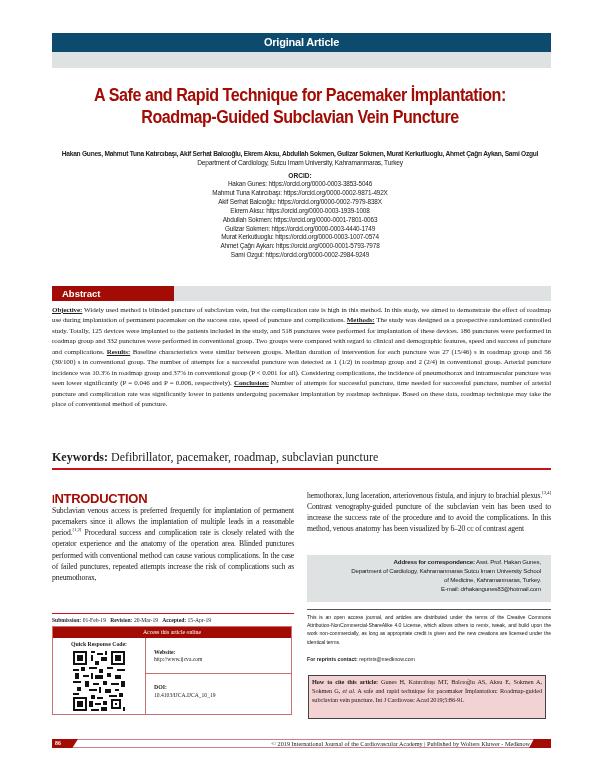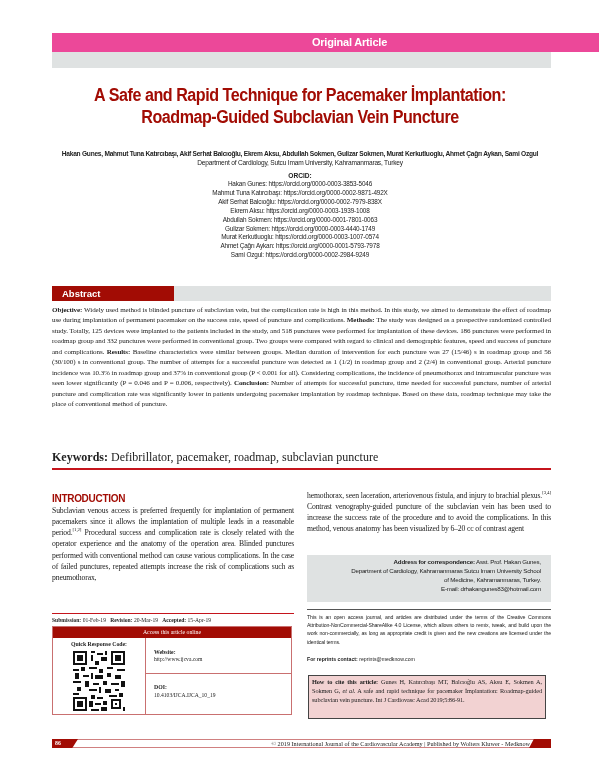--- a/index.html
+++ b/index.html
@@ -1,40 +1,40 @@
 <!DOCTYPE html>
 <html><head>
 <meta charset="utf-8">
 <style>
   html, body { margin:0; padding:0; background:#fff; }
   body { width:600px; height:776px; position:relative; overflow:hidden; font-family:"Liberation Serif", serif; color:#222; }
   .abs { position:absolute; }
 
-  .banner { left:52px; top:33px; width:499px; height:19px; background:#ec4899; color:#fff; text-align:center; font:bold 11px/19px "Liberation Sans", sans-serif; letter-spacing:-0.2px;padding-left:48px; }
+  .banner { left:52px; top:33px; width:499px; height:19px; background:#0c4a6e; color:#fff; text-align:center; font:bold 11px/19px "Liberation Sans", sans-serif; letter-spacing:-0.2px; }
   .banner-gray { left:52px; top:52px; width:499px; height:16px; background:#dfe2e2; }
 
   .title { left:0; top:84px; width:600px; text-align:center; color:#a20c04; font:bold 17.5px/22px "Liberation Sans", sans-serif; letter-spacing:-0.5px; transform:scaleX(0.92); }
 
   .authors { left:20px; top:149px; width:560px; text-align:center; font:bold 6.6px/9px "Liberation Sans", sans-serif; letter-spacing:-0.25px; }
   .affil { left:20px; top:158px; width:560px; text-align:center; font:6.6px/9px "Liberation Sans", sans-serif; letter-spacing:-0.2px; }
   .orcid-title { left:20px; top:171px; width:560px; text-align:center; font:bold 6.6px/9px "Liberation Sans", sans-serif; }
   .orcid-list { left:20px; top:180px; width:560px; text-align:center; font:6.4px/8.9px "Liberation Sans", sans-serif; letter-spacing:-0.15px; }
   .orcid-list div { white-space:nowrap; }
 
   .abs-head { left:52px; top:286px; width:122px; height:15px; background:#a20c04; color:#fff; font:bold 9.5px/15px "Liberation Sans", sans-serif; padding-left:10px; box-sizing:border-box; }
   .abs-head-gray { left:174px; top:286px; width:377px; height:15px; background:#dfe2e2; }
 
   .abstract { left:52px; top:305px; width:499px; font-size:7.05px; line-height:10.45px; text-align:justify; letter-spacing:-0.1px; }
-  .abstract b { font-weight:bold; }
+  .abstract b { font-weight:bold;text-decoration:underline; }
 
   .keywords { left:52px; top:452px; width:499px; font-size:12px; line-height:10px; }
   .red-rule { left:52px; top:468px; width:499px; height:2px; background:#c5141c; }
 
   .intro-h { left:52px; top:493px; font:bold 10px/12px "Liberation Sans", sans-serif; color:#a20c04; letter-spacing:-0.3px; }
-  .intro-h .sc { font-size:10px; }
+  .intro-h .sc { font-size:13px; }
   .col-left { left:52px; top:505px; width:242px; font-size:7.7px; line-height:11.15px; text-align:justify; letter-spacing:-0.15px; }
   .col-right { left:307px; top:490px; width:244px; font-size:7.7px; line-height:11.15px; text-align:justify; letter-spacing:-0.15px; }
   sup { font-size:5px; line-height:0; }
 
   .submit-rule { left:52px; top:613px; width:242px; height:1px; background:#c5141c; }
   .submission { left:52px; top:616px; width:242px; font-size:5.6px; line-height:8px; white-space:nowrap; }
 
   .access { left:52px; top:626px; width:240px; height:89px; border:1px solid #c97070; box-sizing:border-box; }
   .access-head { position:absolute; left:0; top:0; width:100%; height:11px; background:#a20c04; color:#fff; text-align:center; font:5.8px/11px "Liberation Serif", serif; }
   .access-left { position:absolute; left:0; top:11px; width:92px; height:76px; border-right:1px solid #c97070; }
@@ -93,21 +93,21 @@
 
 <div class="abs abstract"><b>Objective:</b><span> Widely used method is blinded puncture of subclavian vein, but the complication rate is high in this method. In this study, we aimed to demonstrate the effect of roadmap use during implantation of permanent pacemaker on the success rate, speed of puncture and complications. </span><b>Methods:</b><span> The study was designed as a prospective randomized controlled study. Totally, 125 devices were implanted to the patients included in the study, and 518 punctures were performed for implantation of these devices. 186 punctures were performed in roadmap group and 332 punctures were performed in conventional group. Two groups were compared with regard to clinical and demographic features, speed and success of puncture and complications. </span><b>Results:</b><span> Baseline characteristics were similar between groups. Median duration of intervention for each puncture was 27 (15/46) s in roadmap group and 56 (30/100) s in conventional group. The number of attempts for a successful puncture was detected as 1 (1/2) in roadmap group and 2 (2/4) in conventional group. Arterial puncture incidence was 10.3% in roadmap group and 37% in conventional group (P &lt; 0.001 for all). Considering complications, the incidence of pneumothorax and intramuscular puncture was seen lower significantly (P = 0.046 and P = 0.006, respectively). </span><b>Conclusion:</b><span> Number of attempts for successful puncture, time needed for successful puncture, number of arterial puncture and complication rate was significantly lower in patients undergoing pacemaker implantation by roadmap technique. Based on these data, roadmap technique may take the place of conventional method of puncture.</span></div>
 
 <div class="abs keywords"><b>Keywords:</b><span> Defibrillator, pacemaker, roadmap, subclavian puncture</span></div>
 <div class="abs red-rule"></div>
 
 <div class="abs intro-h"><span>I</span><span class="sc">NTRODUCTION</span></div>
 
 <div class="abs col-left"><span>Subclavian venous access is preferred frequently for implantation of permanent pacemakers since it allows the implantation of multiple leads in a reasonable period.</span><sup>[1,2]</sup><span> Procedural success and complication rate is closely related with the operator experience and the anatomy of the operation area. Blinded punctures performed with conventional method can cause various complications. In the case of failed punctures, repeated attempts increase the risk of complications such as pneumothorax,</span></div>
 
-<div class="abs col-right"><span>hemothorax, seen laceration, arteriovenous fistula, and injury to brachial plexus.</span><sup>[3,4]</sup><span> Contrast venography-guided puncture of the subclavian vein has been used to increase the success rate of the procedure and to avoid the complications. In this method, venous anatomy has been visualized by 6–20 cc of contrast agent</span></div>
+<div class="abs col-right"><span>hemothorax, lung laceration, arteriovenous fistula, and injury to brachial plexus.</span><sup>[3,4]</sup><span> Contrast venography-guided puncture of the subclavian vein has been used to increase the success rate of the procedure and to avoid the complications. In this method, venous anatomy has been visualized by 6–20 cc of contrast agent</span></div>
 
 <div class="abs submit-rule"></div>
 <div class="abs submission"><b>Submission:</b><span> 01-Feb-19</span>&nbsp;&nbsp;&nbsp;<b>Revision:</b><span> 20-Mar-19</span>&nbsp;&nbsp;&nbsp;<b>Accepted:</b><span> 15-Apr-19</span></div>
 
 <div class="abs access">
   <div class="access-head">Access this article online</div>
   <div class="access-left">
     <div class="qr-label">Quick Response Code:</div>
     <svg class="qr" viewBox="0 0 26 30" shape-rendering="crispEdges">
       <rect width="26" height="30" fill="#fff"></rect>

